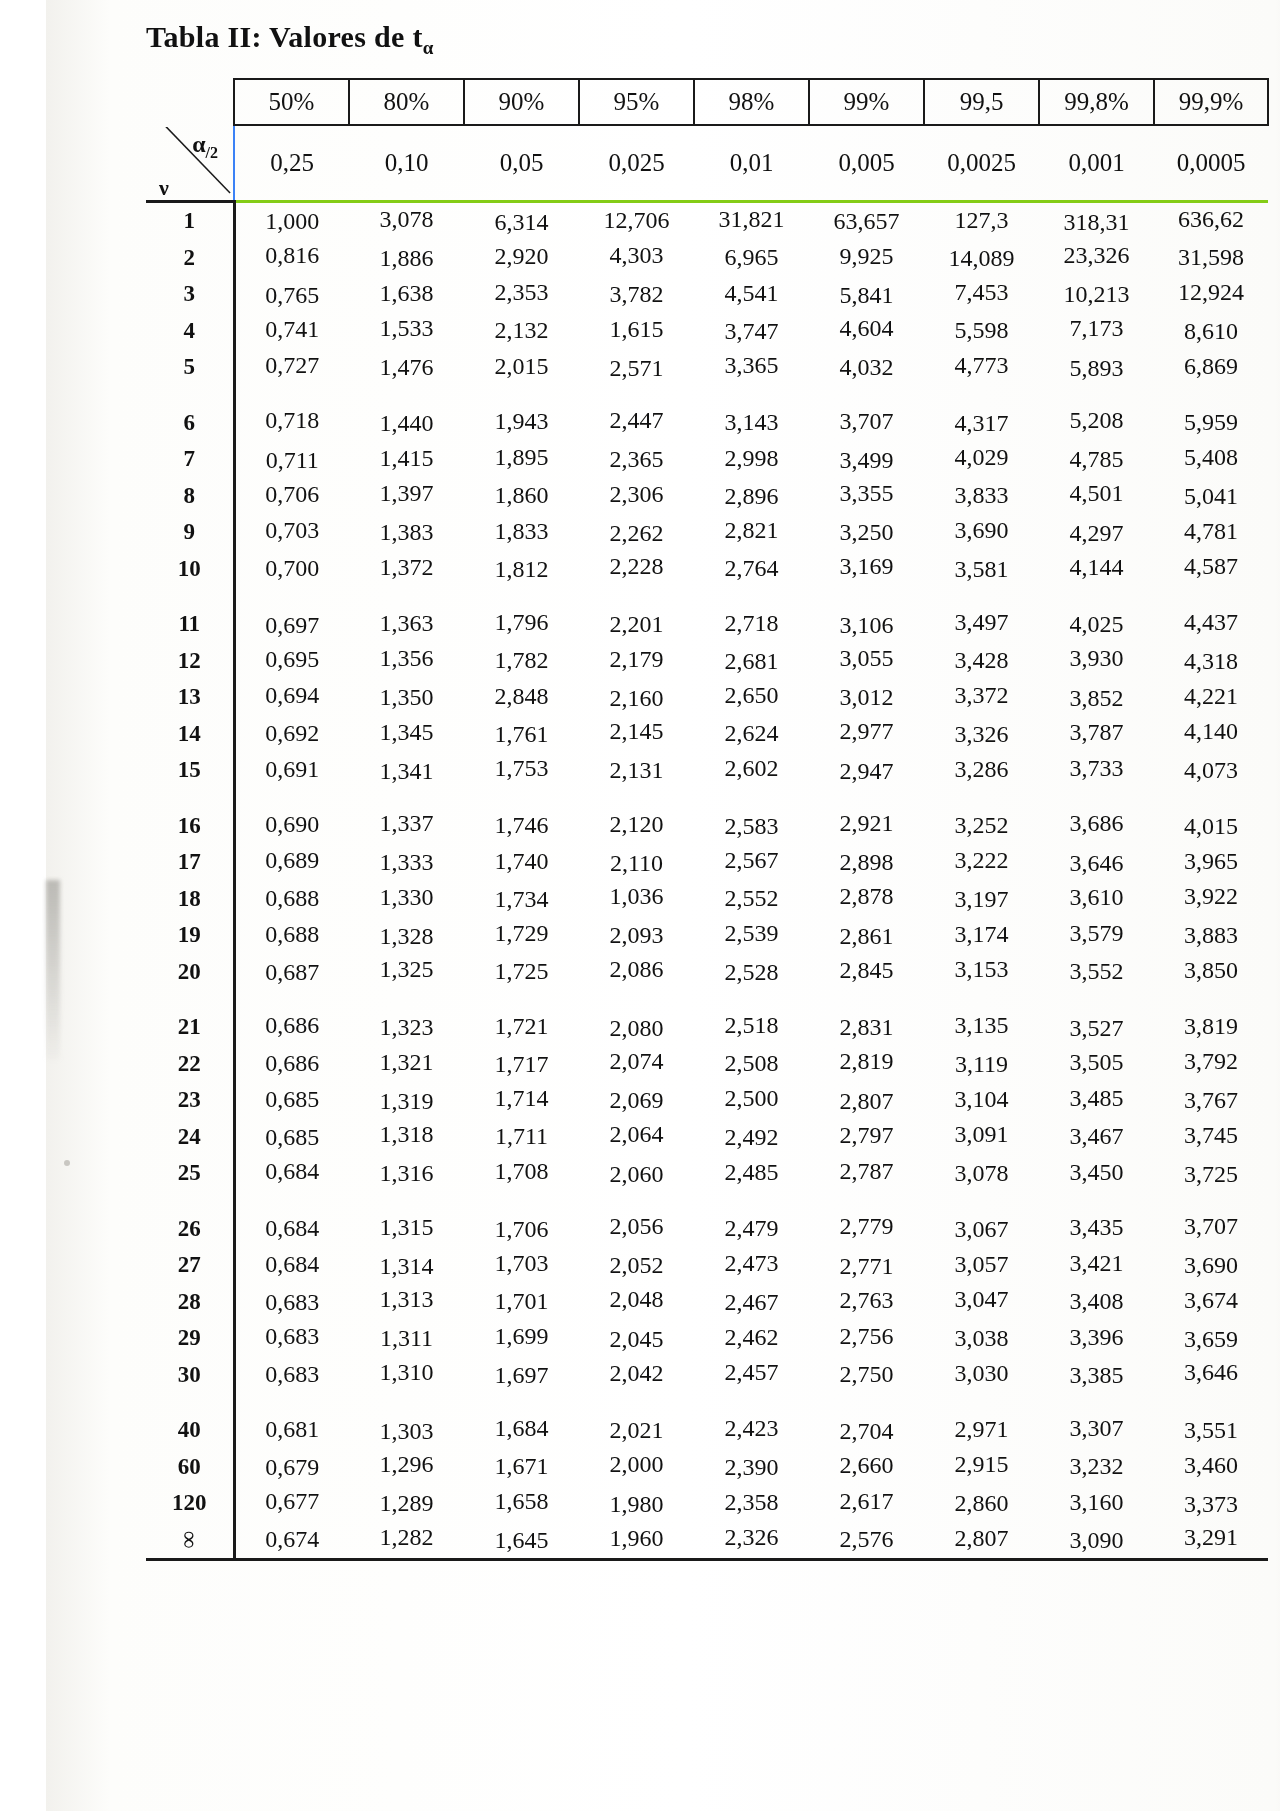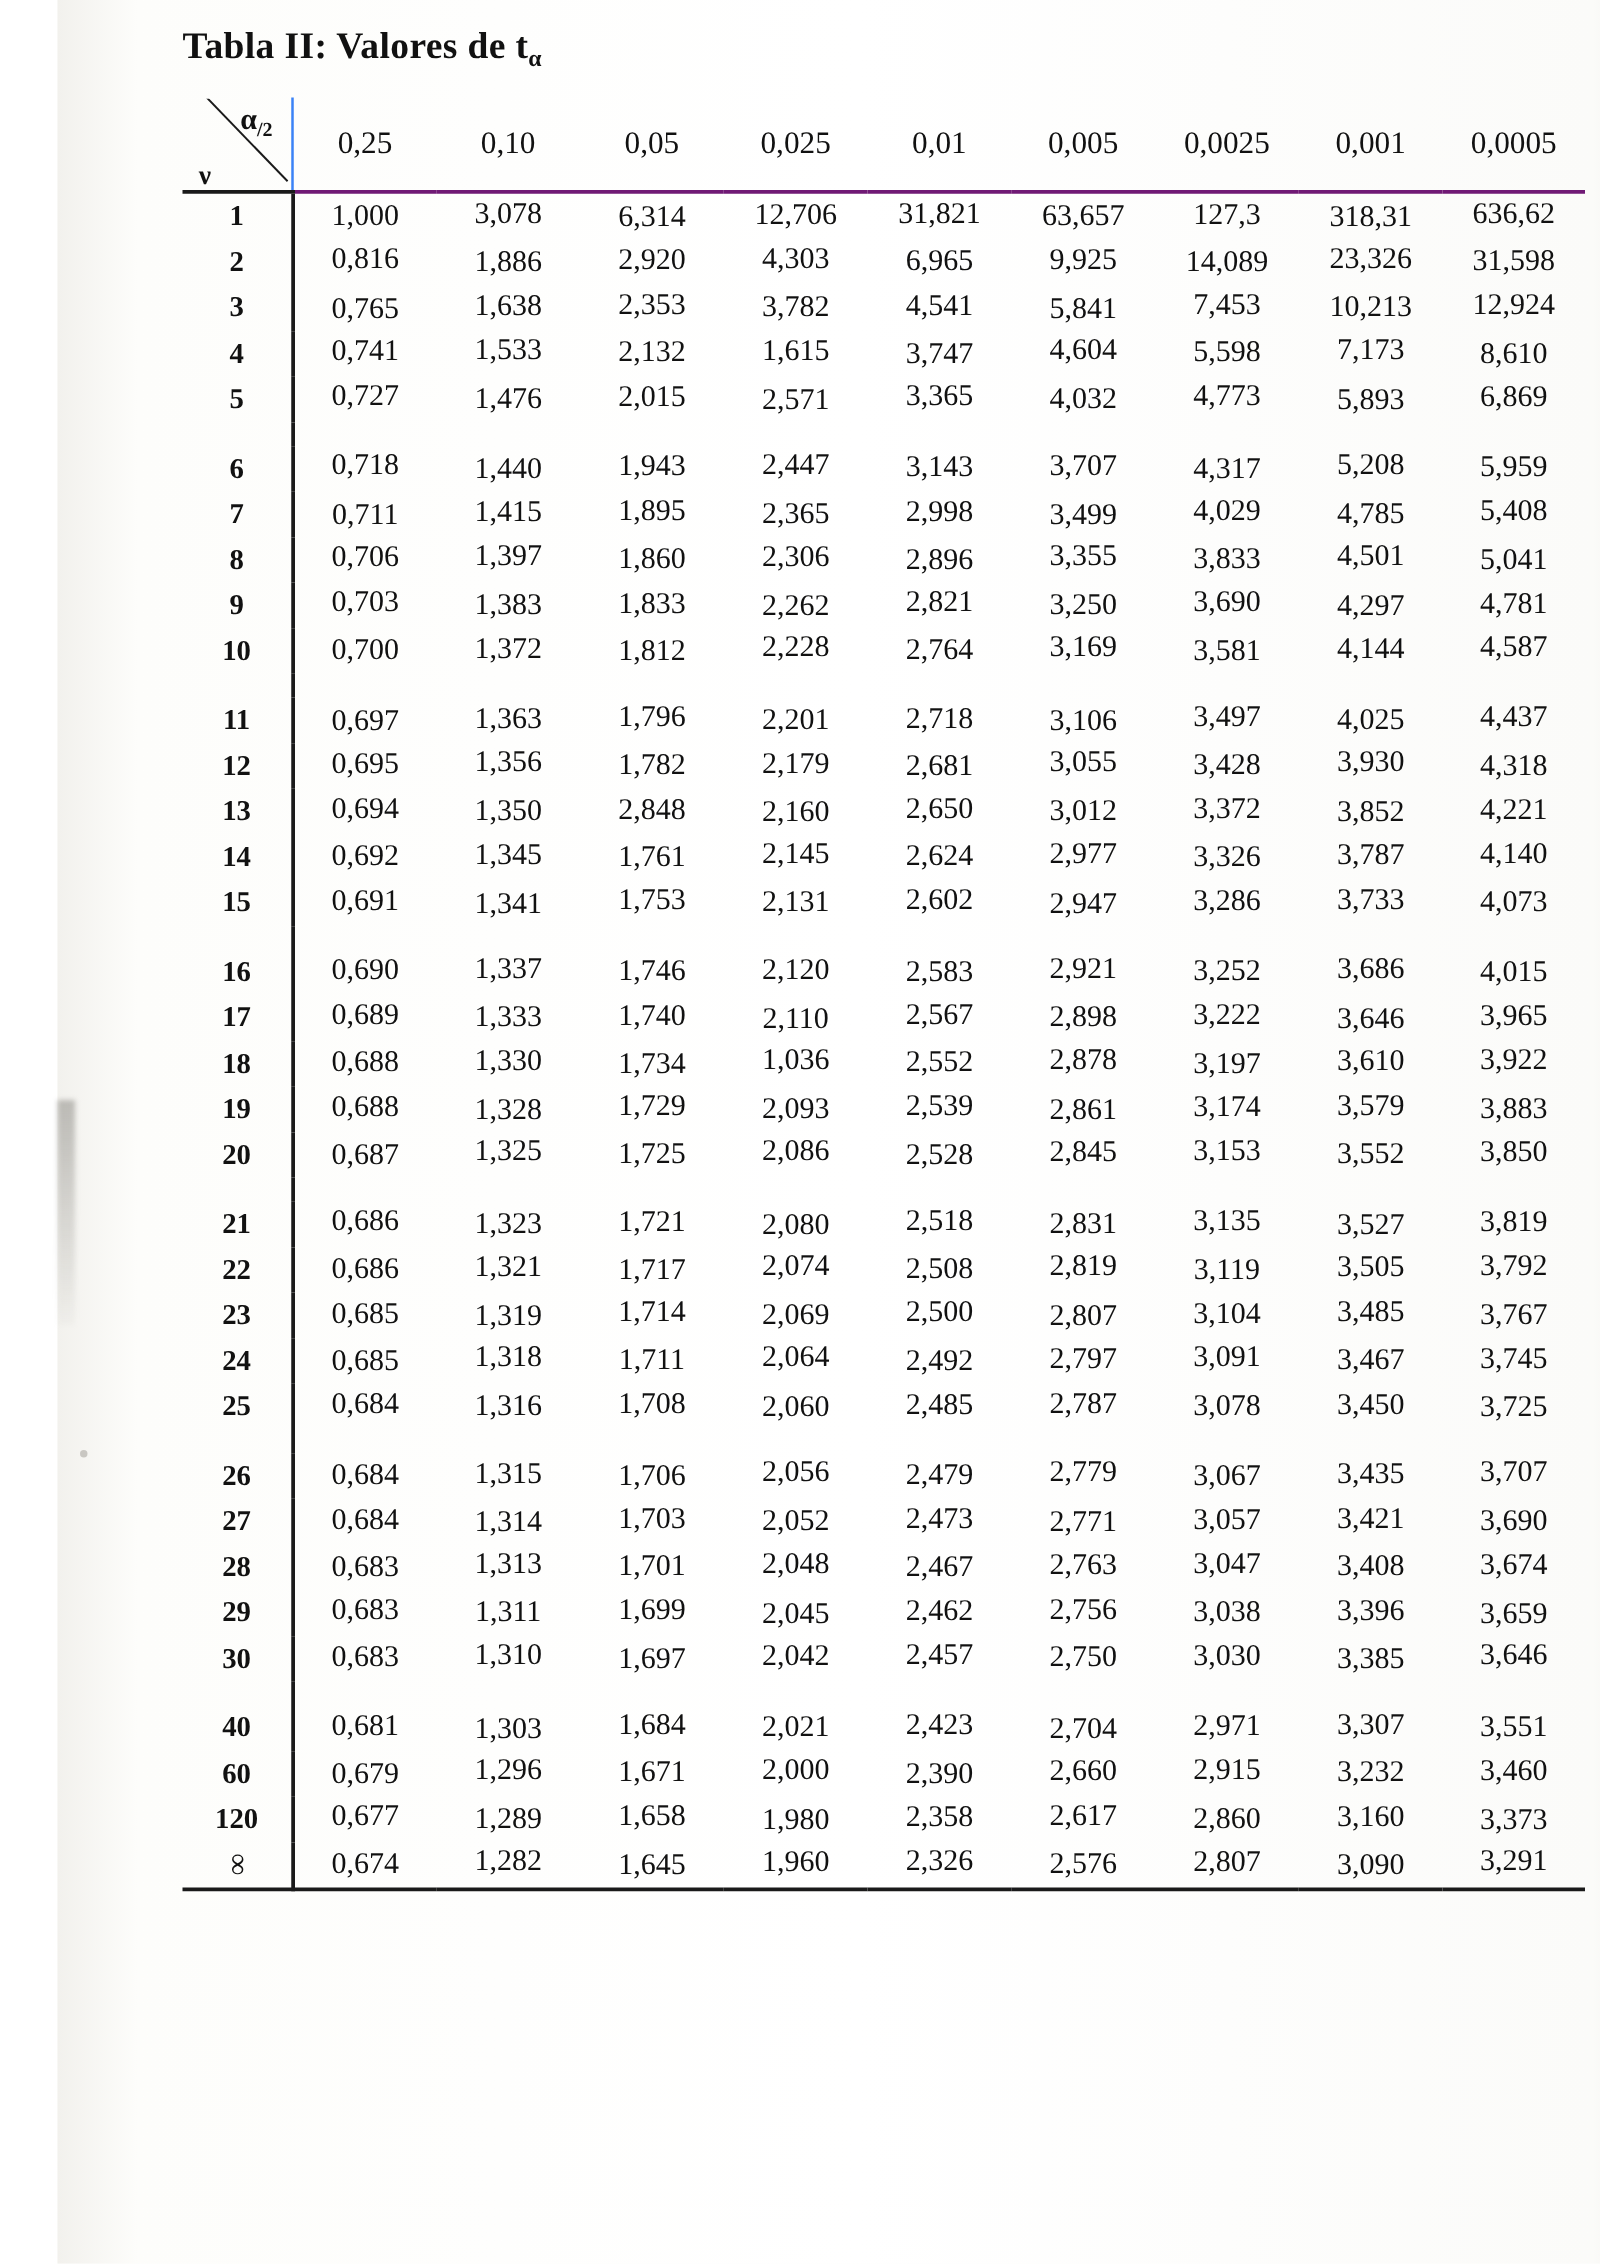--- a/index.html
+++ b/index.html
@@ -69,21 +69,21 @@
   .hdr-conf td.corner {
     border-left: none;
     border-top: none;
     border-bottom: none;
     border-right: 2px solid #1a1a1a;
   }
   .hdr-alpha td {
     height: 72px;
     font-size: 25px;
     font-weight: bold;
-    border-bottom: 3px solid #701a75;
+    border-bottom: 3px solid #84cc16;
   }
   .hdr-alpha td.corner {
     border-right: 2px solid #3b82f6;
     border-bottom: 3px solid #1a1a1a;
     position: relative;
   }
   .corner-inner {
     position: relative;
     width: 100%;
     height: 72px;
@@ -174,20 +174,32 @@
           <col style="width:115px">
           <col style="width:115px">
         <col style="width:115px">
           <col style="width:115px">
           <col style="width:115px">
         <col style="width:115px">
           <col style="width:115px">
           <col style="width:114px">
       </colgroup>
       <thead>
+        <tr class="hdr-conf">
+          <td class="corner"></td>
+        <td>50%</td>
+            <td>80%</td>
+            <td>90%</td>
+            <td>95%</td>
+            <td>98%</td>
+            <td>99%</td>
+            <td>99,5</td>
+            <td>99,8%</td>
+            <td>99,9%</td>
+          </tr>
         <tr class="hdr-alpha">
           <td class="corner">
             <div class="corner-inner">
               <svg class="diag" viewBox="0 0 88 72" preserveAspectRatio="none">
                 <line x1="2" y1="-18" x2="86" y2="66" stroke="#1a1a1a" stroke-width="1.6"></line>
               </svg>
               <span class="a2">α<span class="sub">/2</span></span>
               <span class="nu">ν</span>
             </div>
           </td>

